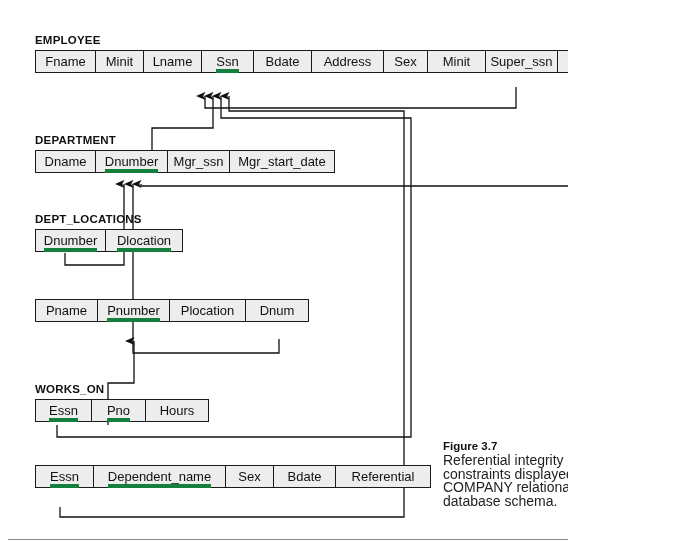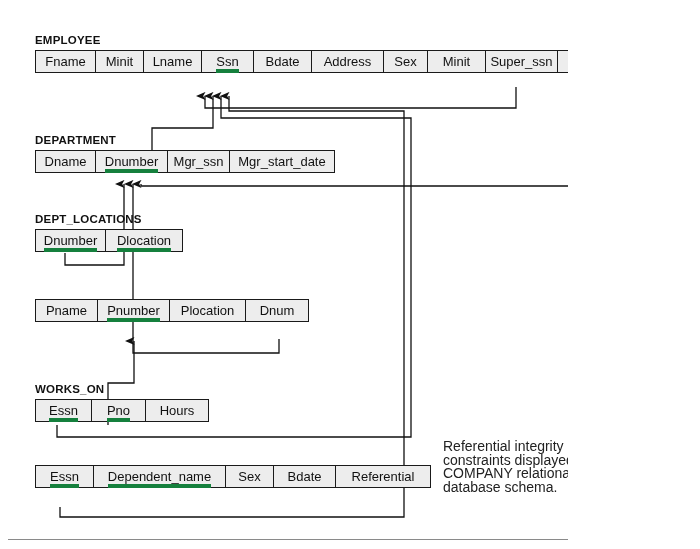--- a/index.html
+++ b/index.html
@@ -121,17 +121,18 @@
     <div class="rel-row">
       <div class="attr" style="width:58px"><span class="u">Essn</span></div>
       <div class="attr" style="width:132px"><span class="u">Dependent_name</span></div>
       <div class="attr" style="width:48px"><span>Sex</span></div>
       <div class="attr" style="width:62px"><span>Bdate</span></div>
       <div class="attr" style="width:94px"><span>Referential</span></div>
     </div>
   </div>
 
   <div class="caption" style="left:443px;top:432px;">
+    <div class="fig">Figure 3.7</div>
     <div class="txt">Referential integrity constraints displayed on the COMPANY relational database schema.</div>
   </div>
 
   <div class="hrule" style="top:531px;"></div>
 </div>
 
 </body></html>

